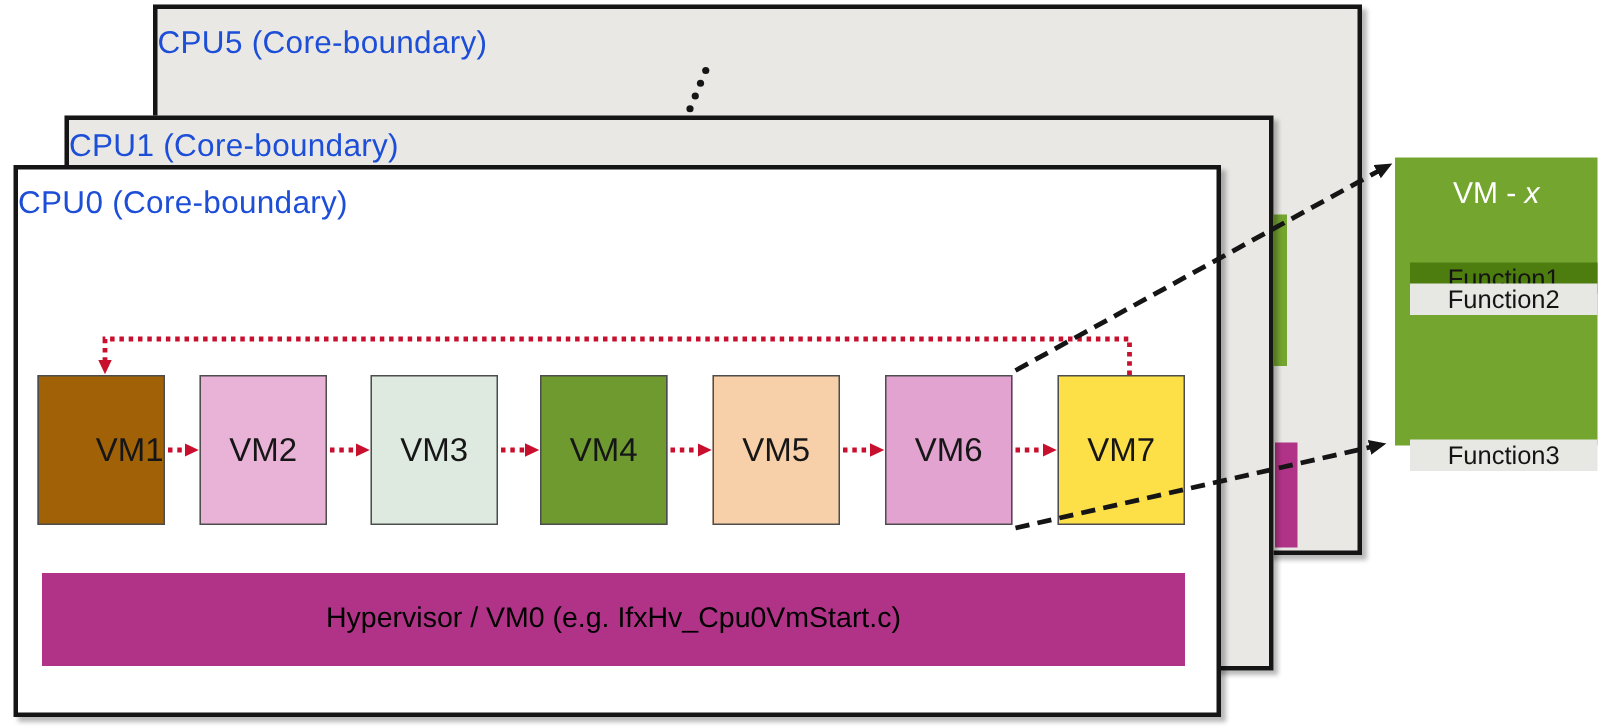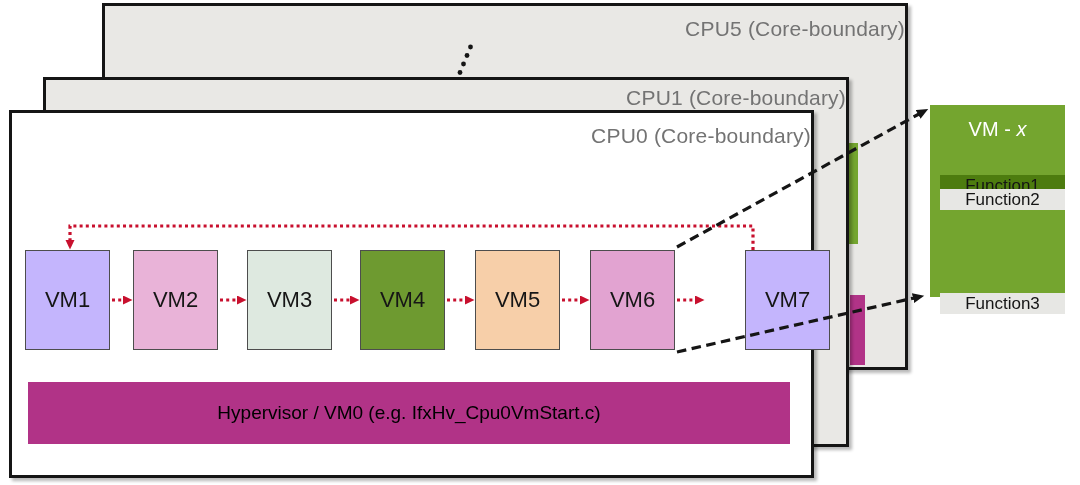--- a/index.html
+++ b/index.html
@@ -9,21 +9,21 @@
   }
   .cpu-layer {
     position:absolute; box-sizing:border-box;
     background:var(--layer-fill,#E9E8E5);
     border:3px solid var(--layer-border,#151515);
     box-shadow:3px 3px 3px rgba(0,0,0,0.28);
   }
   .cpu5 { left:102px; top:3px;  width:806px; height:367px; z-index:1; }
   .cpu1 { left:43px;  top:77px; width:806px; height:370px; z-index:3; }
   .cpu0 { left:9px;   top:110px; width:805px; height:368px; background:#ffffff; z-index:4; }
-  .cpu-title { text-align:right; font-size:21px; color:#737373; letter-spacing:0.2px; }
+  .cpu-title { text-align:left; font-size:21px; color:#1d4ed8; letter-spacing:0.2px; }
   .cpu5 .cpu-title { margin-top:11px; }
   .cpu1 .cpu-title { margin-top:6px; }
   .cpu0 .cpu-title { margin-top:11px; }
 
   .sliver { position:absolute; z-index:2; }
   .sliver-green   { left:849px; top:143px; width:9px;  height:101px; }
   .sliver-magenta { left:850px; top:295px; width:15px; height:70px; }
 
   .vm-box {
     position:absolute; top:250px; width:85px; height:100px;
@@ -106,34 +106,34 @@
 
   <div class="vmx" style="background: rgb(116, 165, 47);">
     <div class="vmx-title">
       <span>VM - </span><i>x</i>
     </div>
   <div class="fn" style="top: 70px; background: #4d7c0f;">Function1</div>
       <div class="fn" style="top: 84px; background: rgb(231, 231, 228);">Function2</div>
       <div class="fn" style="top: 156px; background: rgb(231, 231, 228); margin-top: 32px;">Function3</div>
     </div>
 
-<div class="vm-box" style="left: 25px; background: #c4b5fd;">
+<div class="vm-box" style="left: 25px; background: #a16207; justify-content: flex-end;">
       <span>VM1</span>
     </div>
     <div class="vm-box" style="left: 133px; background: rgb(233, 179, 216);">
       <span>VM2</span>
     </div>
     <div class="vm-box" style="left: 247px; background: rgb(222, 233, 224); text-align: right;">
       <span>VM3</span>
     </div>
     <div class="vm-box" style="left: 360px; background: rgb(110, 154, 48);">
       <span>VM4</span>
     </div>
     <div class="vm-box" style="left: 475px; background: rgb(247, 207, 169);">
       <span>VM5</span>
     </div>
     <div class="vm-box" style="left: 590px; background: rgb(226, 163, 209);">
       <span>VM6</span>
     </div>
-    <div class="vm-box" style="left: 705px; background: #c4b5fd; margin-left: 40px;">
+    <div class="vm-box" style="left: 705px; background: #fde047;">
       <span>VM7</span>
     </div>
   </div>
 
 </body></html>

